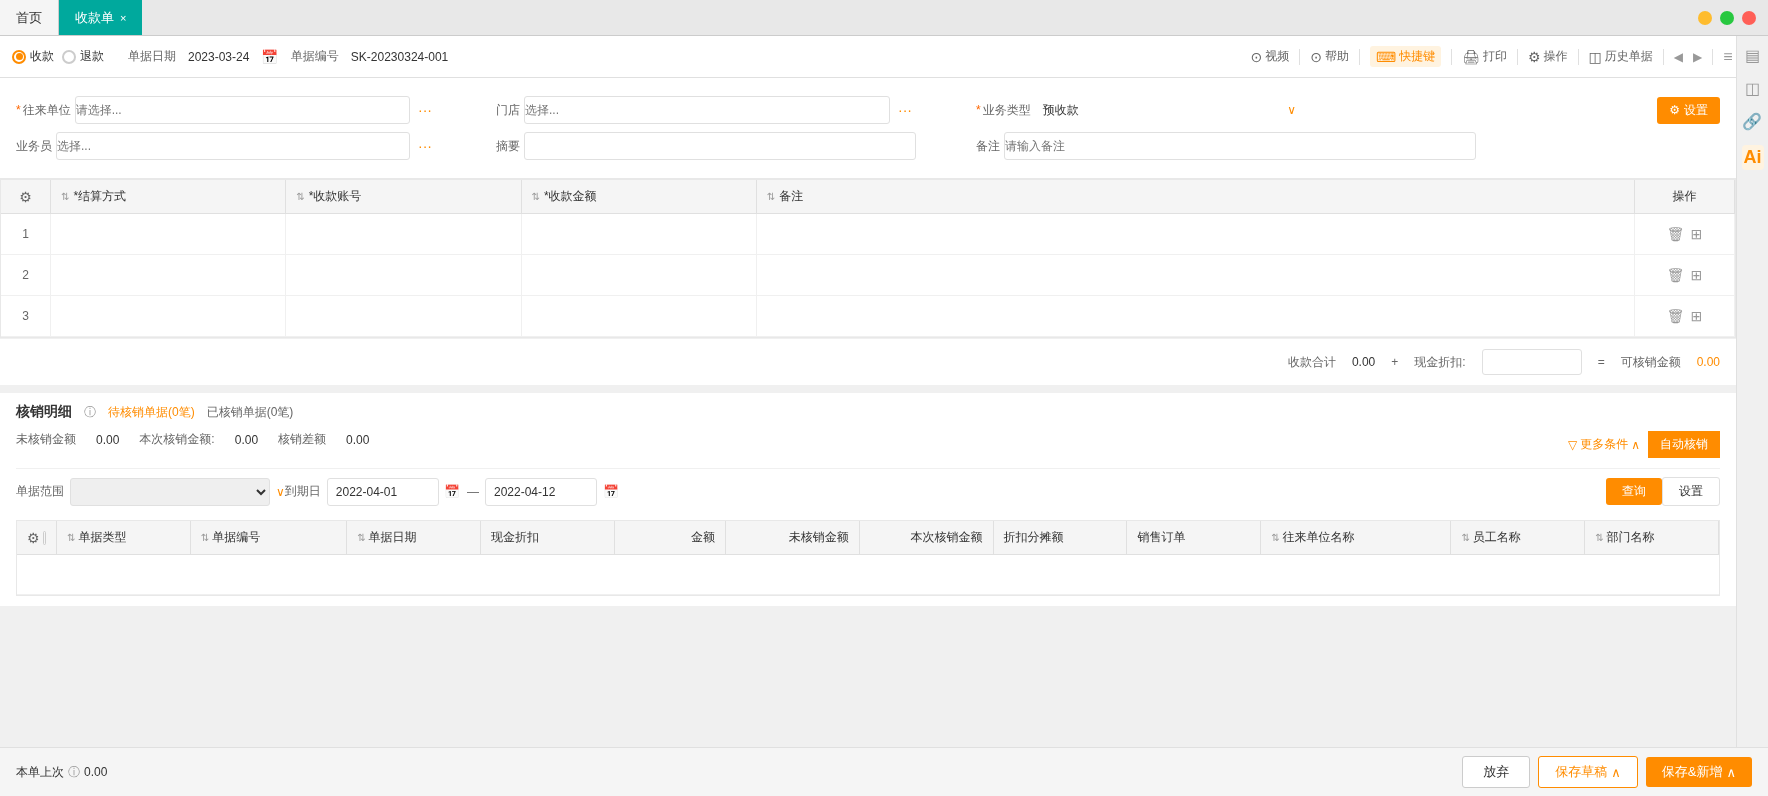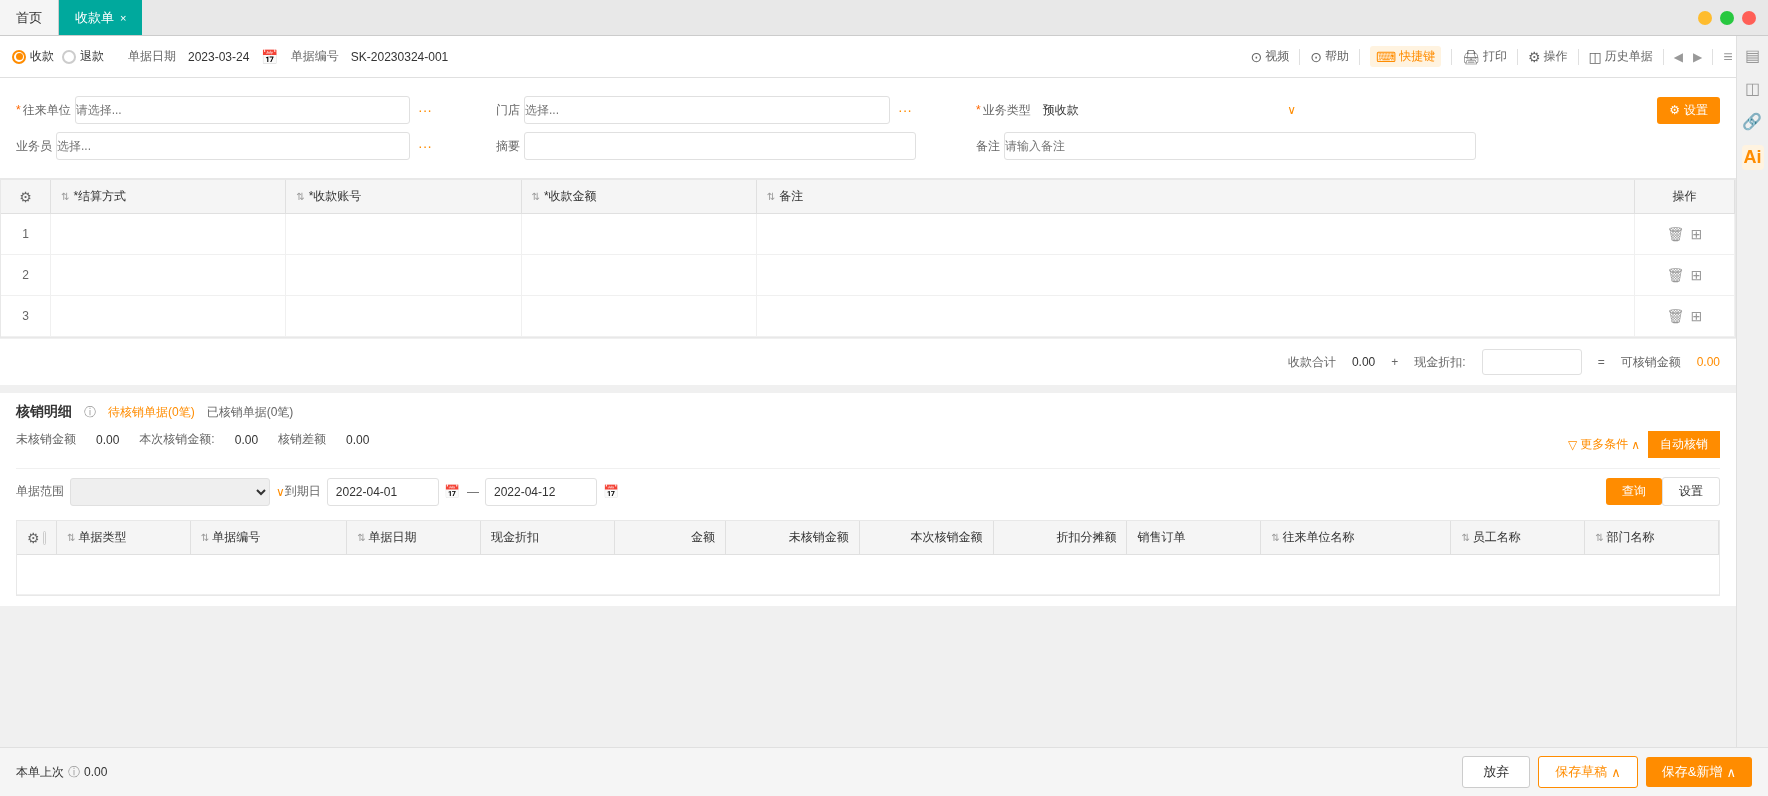--- a/index.html
+++ b/index.html
@@ -153,21 +153,21 @@
     .bottom-th { display: flex; background: #f5f5f5; border-bottom: 1px solid #e0e0e0; }
     .bth { padding: 8px 10px; font-size: 12px; color: #333; border-right: 1px solid #e0e0e0; display: flex; align-items: center; gap: 3px; }
     .bth-check { width: 40px; justify-content: center; }
     .bth-type { flex: 1; min-width: 80px; }
     .bth-no { flex: 1.2; min-width: 120px; }
     .bth-date { flex: 1; min-width: 90px; }
     .bth-due { flex: 1; min-width: 90px; }
     .bth-amount { flex: 0.8; min-width: 70px; justify-content: flex-end; }
     .bth-pending { flex: 1; min-width: 80px; justify-content: flex-end; }
     .bth-this { flex: 1; min-width: 80px; justify-content: flex-end; }
-    .bth-discount { flex: 1; min-width: 80px; justify-content: flex-end; }
+    .bth-discount { flex: 1; min-width: 80px; }
     .bth-sales { flex: 1; min-width: 80px; }
     .bth-partner { flex: 1.5; min-width: 120px; }
     .bth-staff { flex: 1; min-width: 80px; }
     .bth-dept { flex: 1; min-width: 80px; }
 
     
     .bottom-bar {
       display: flex; align-items: center; background: #f5f5f5; padding: 8px 16px;
       border-top: 1px solid #e0e0e0; position: fixed; bottom: 0; width: 100%;
       z-index: 10;

